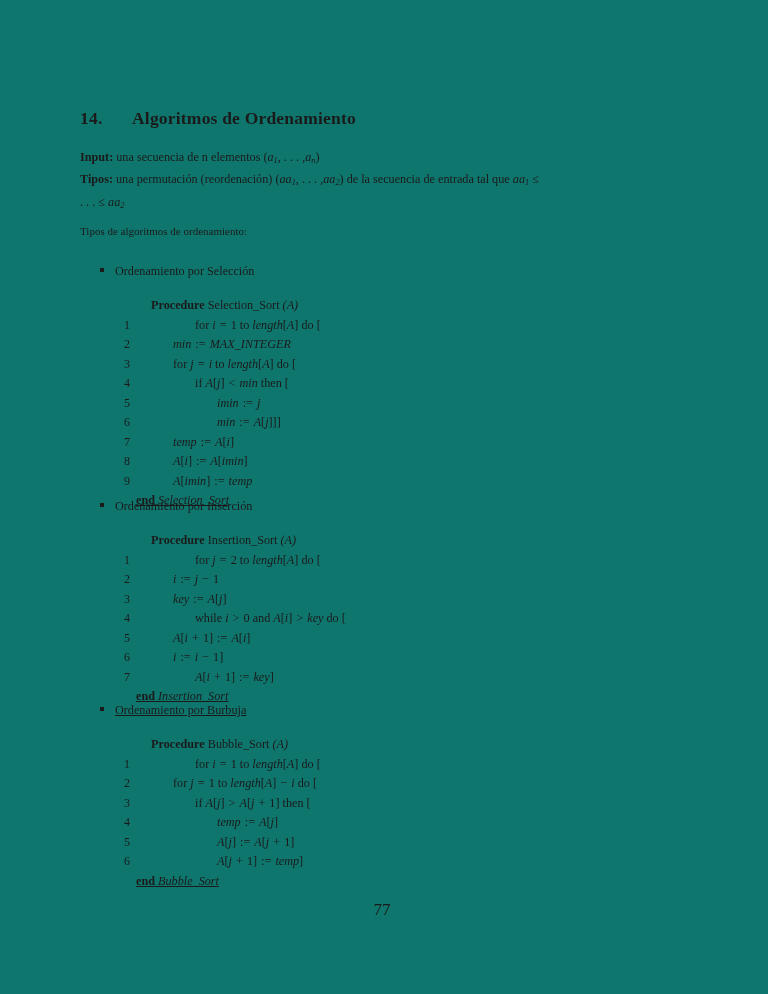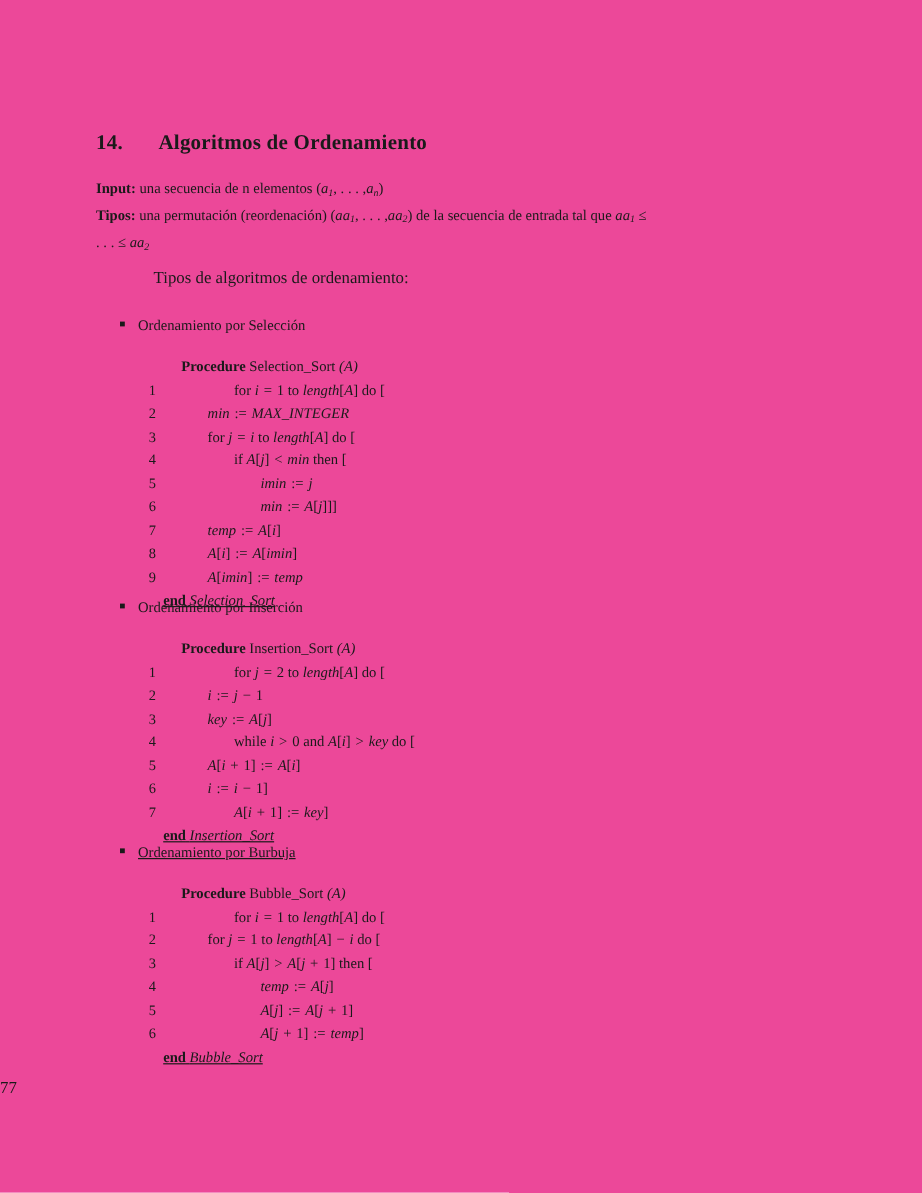--- a/index.html
+++ b/index.html
@@ -13,21 +13,21 @@
     position: relative;
     font-family: "Liberation Serif", "DejaVu Serif", serif;
     color: #1a1a1a;
     overflow: hidden;
   }
   .page {
     position: absolute;
     left: 0; top: 0;
     width: 768px;
     height: 994px;
-    background: #ec4899;
+    background: #0f766e;
   }
   
   .section-head {
     position: absolute;
     left: 80px;
     top: 108px;
     font-size: 17.5px;
     font-weight: bold;
     letter-spacing: 0.2px;
     white-space: nowrap;
@@ -49,22 +49,21 @@
   .mi { font-style: italic; font-family: "Liberation Serif", serif; }
   sub {
     font-size: 0.68em;
     vertical-align: -0.28em;
     font-style: italic;
   }
   .intro {
     position: absolute;
     left: 80px;
     top: 225px;
-    font-size: 14px;
-    margin-left: 48px;
+    font-size: 11px;
   }
   
   .bullet-item {
     position: absolute;
     font-size: 12.2px;
     white-space: nowrap;
   }
   .bullet-item .sq {
     display: inline-block;
     width: 4px;
@@ -118,21 +117,22 @@
   .i0 { left: 33px; margin-left: 44px; }
   .i1 { left: 55px; }
   .i2 { left: 77px; }
   .i3 { left: 99px; }
   
   .folio {
     position: absolute;
     left: 0;
     top: 900px;
     width: 764px;
-    font-size: 14px;
+    text-align: center;
+    font-size: 17px;
   }
 </style>
 </head>
 <body>
 
 <div class="page">
 
   <div class="section-head">
     <span class="num">14.</span><span>Algoritmos de Ordenamiento</span>
   </div>

